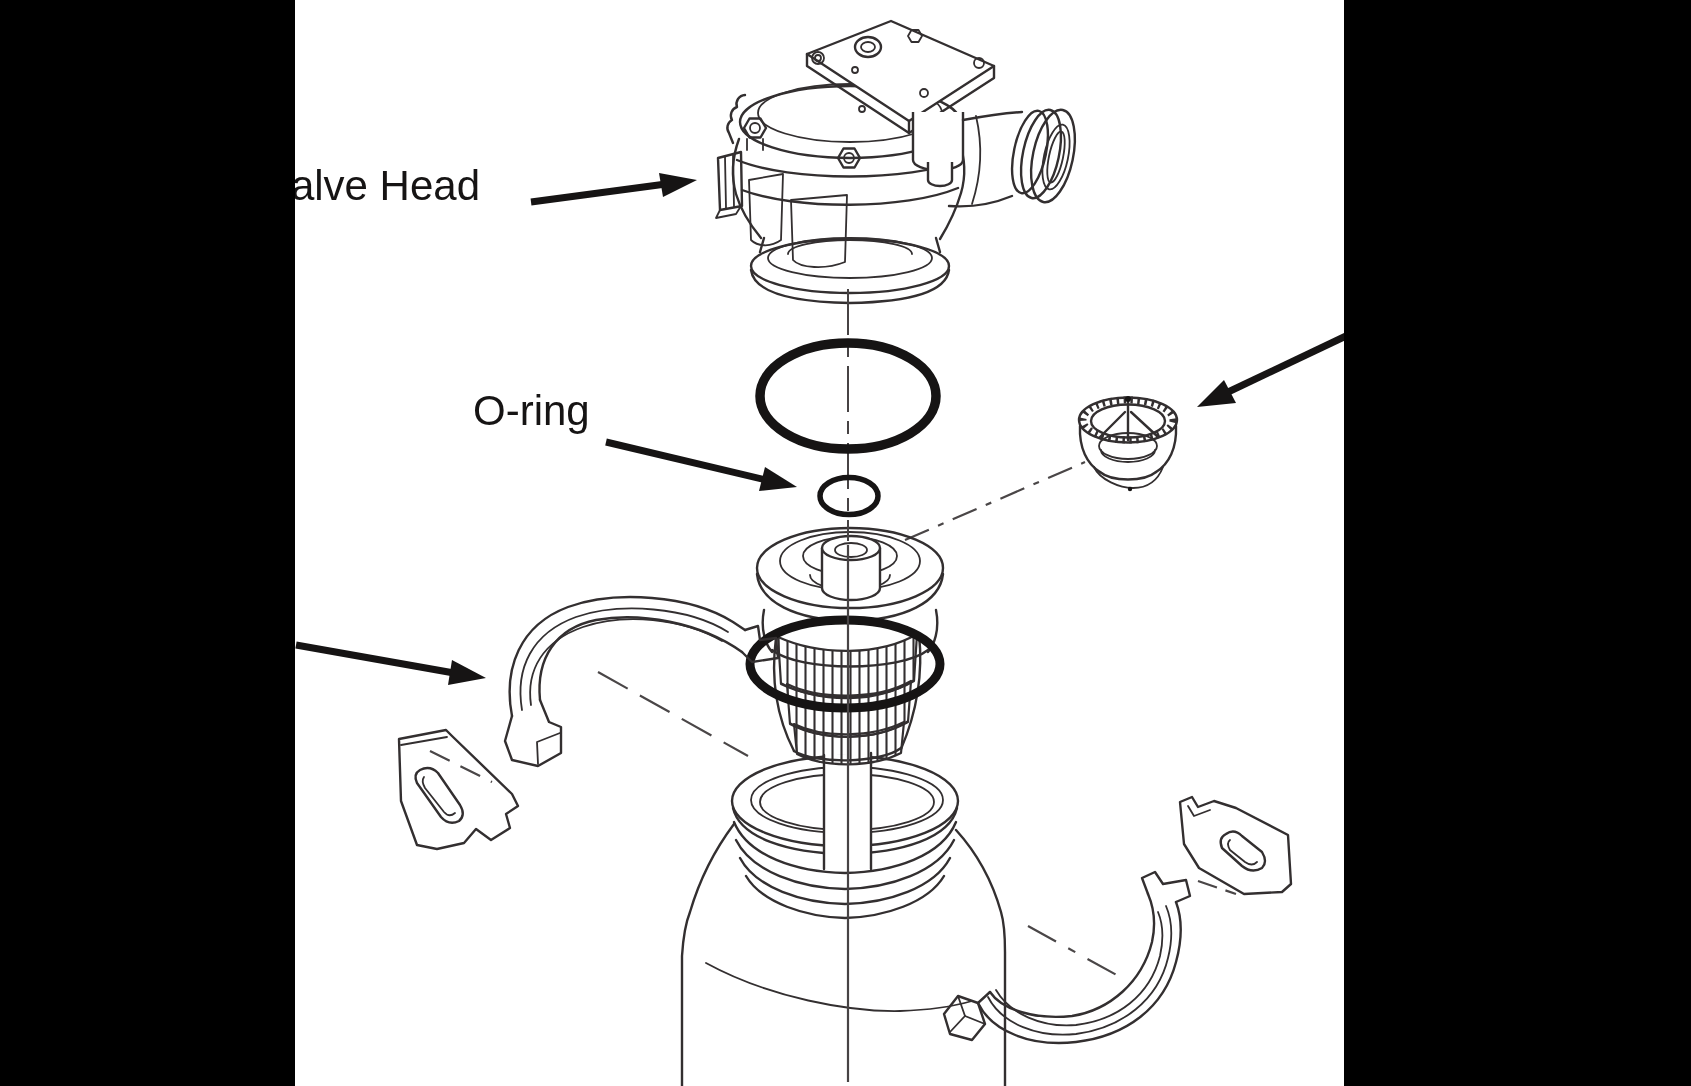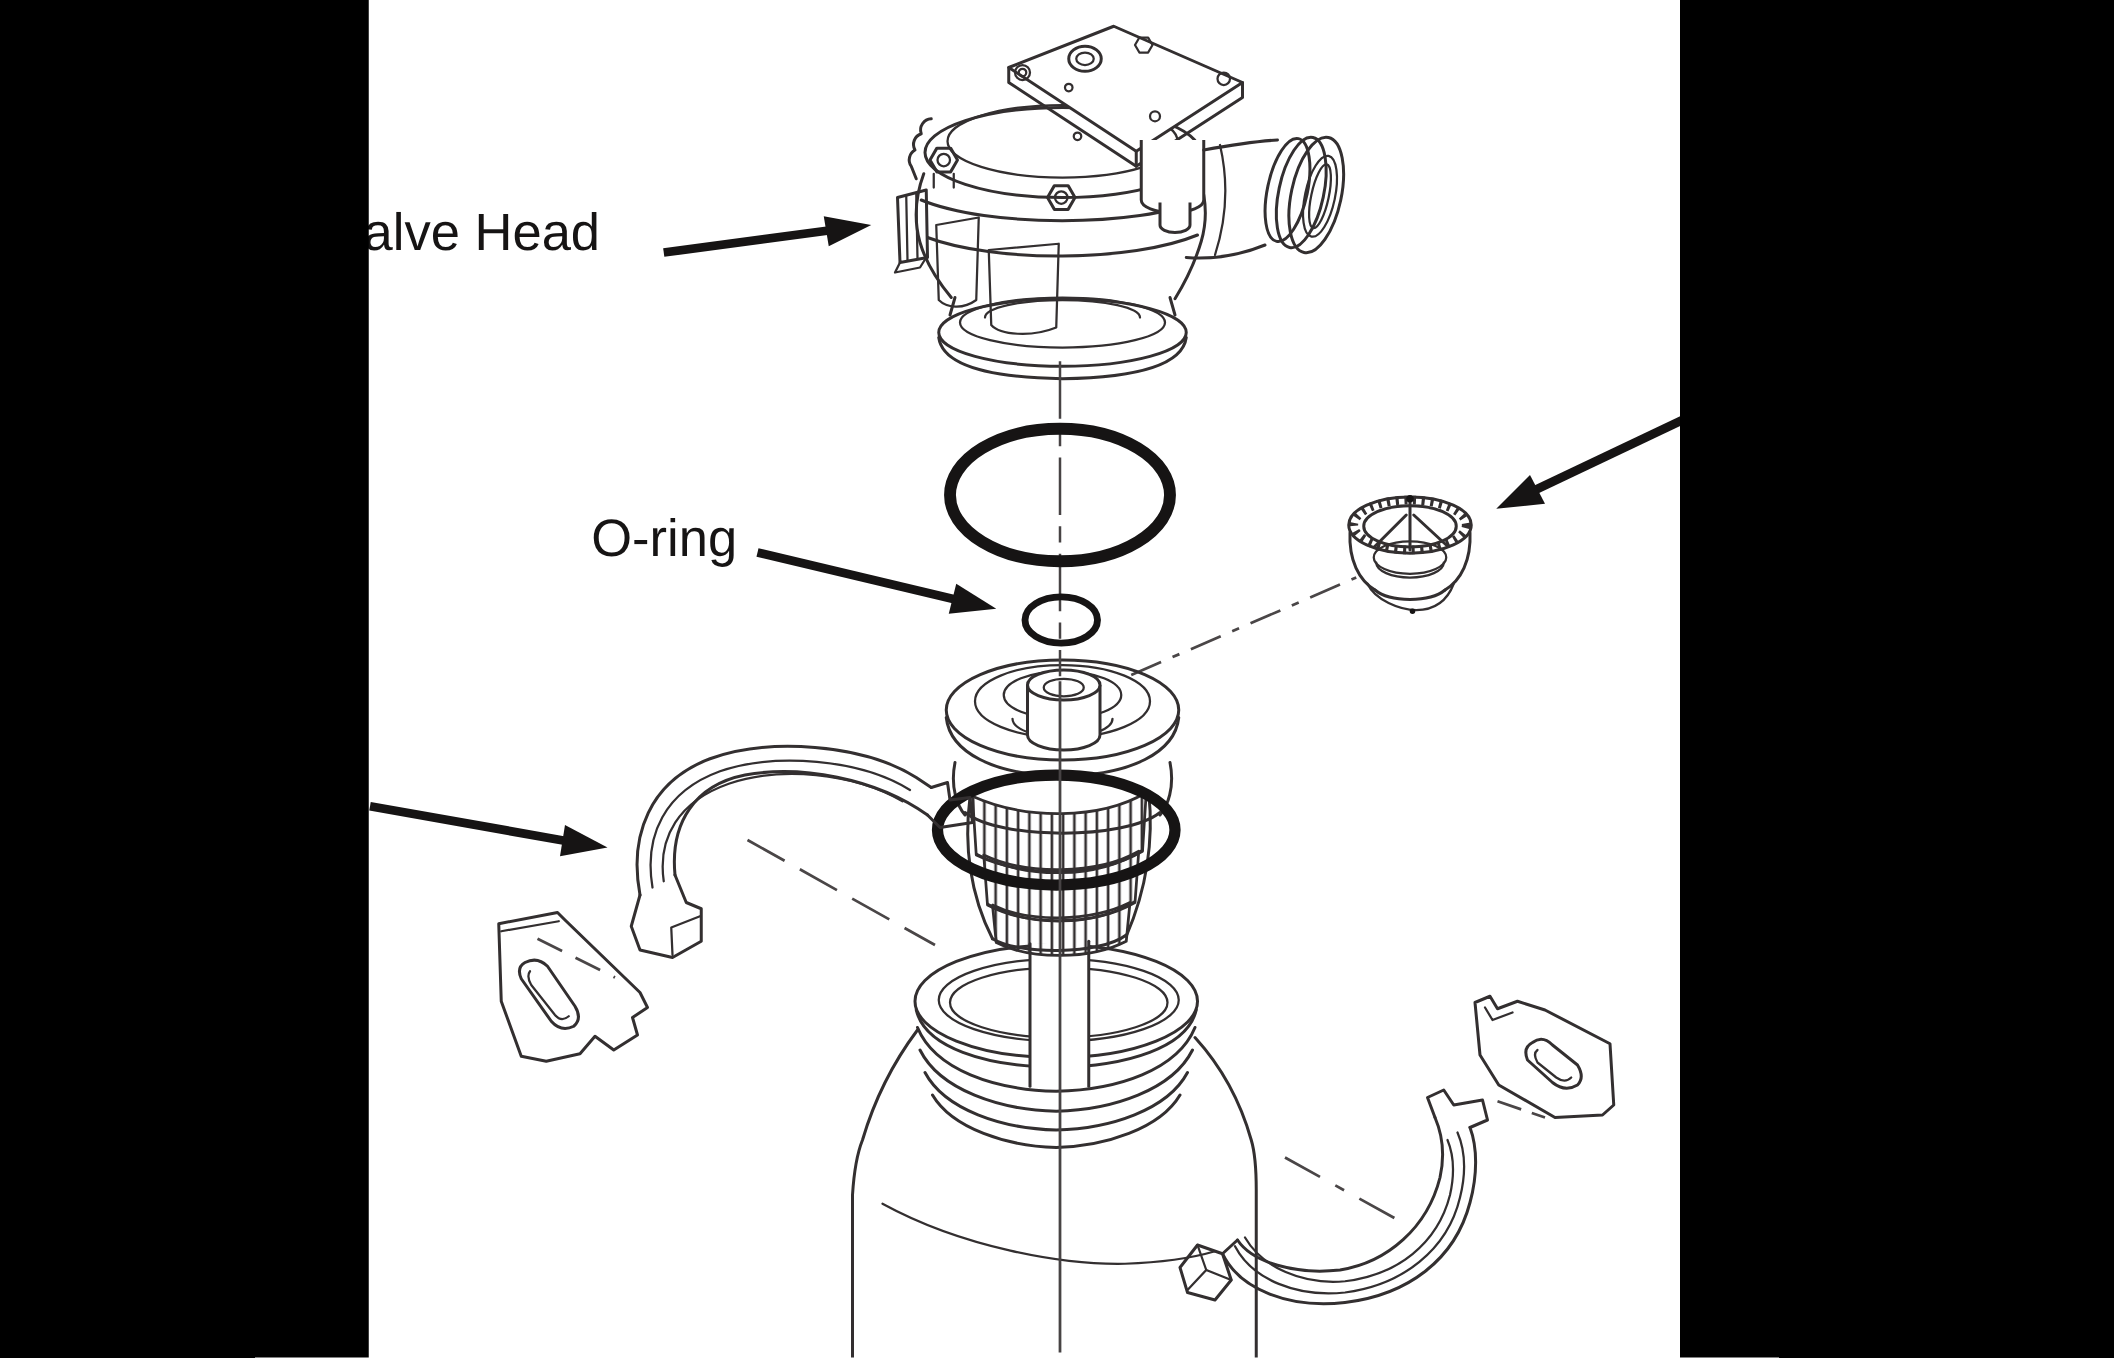--- a/index.html
+++ b/index.html
@@ -11,21 +11,21 @@
   #stage{position:absolute;inset:0;}
   svg#art{position:absolute;left:0;top:0;z-index:1;}
   .bar{position:absolute;top:0;height:1086px;background:var(--bar,#000);z-index:3;}
   #bar-left{left:0;width:295px;}
   #bar-right{left:1344px;width:347px;}
   .diagram-label{
     position:absolute;z-index:2;font-size:42px;line-height:1.1;
     color:var(--ink,#1b1b1b);white-space:nowrap;
   }
   #valve-head-label{left:266px;top:163px;}
-  #o-ring-label{left:473px;top:408px;}
+  #o-ring-label{left:473px;top:388px;}
   
   .ln{fill:none;stroke:var(--line,#332f30);stroke-width:2.4;stroke-linecap:round;stroke-linejoin:round;}
   .lnw{fill:#ffffff;stroke:var(--line,#332f30);stroke-width:2.4;stroke-linejoin:round;}
   .fillw{fill:#ffffff;stroke:none;}
   .thin{stroke-width:1.8;}
   .oring-big{fill:none;stroke:var(--ink,#151515);stroke-width:9.5;}
   .oring-small{fill:none;stroke:var(--ink,#151515);stroke-width:5.5;}
   .oring-adapter{fill:none;stroke:var(--ink,#151515);stroke-width:9;}
   .slotband{fill:url(#slots);stroke:var(--line,#332f30);stroke-width:2.2;stroke-linejoin:round;}
   .slotln{stroke:var(--line,#332f30);stroke-width:2.1;}

